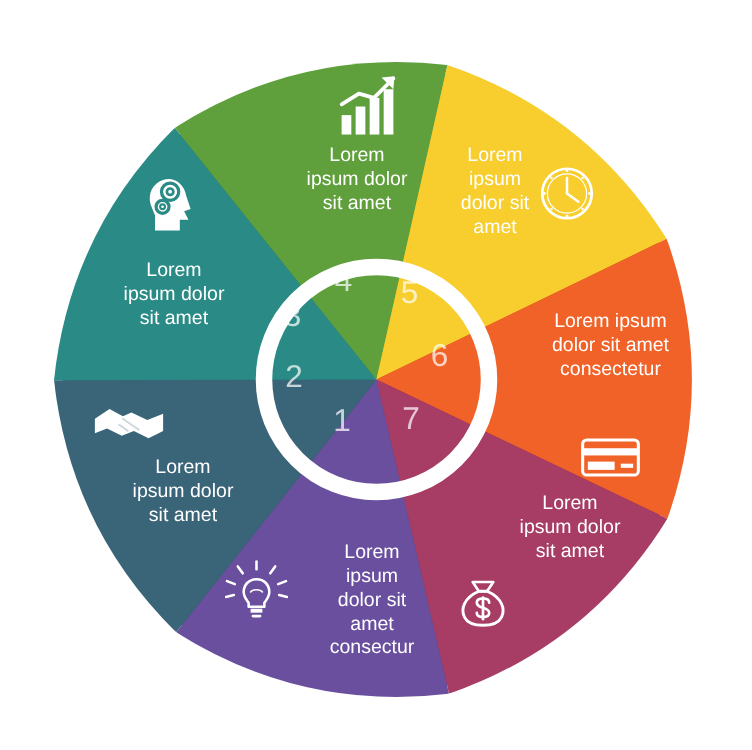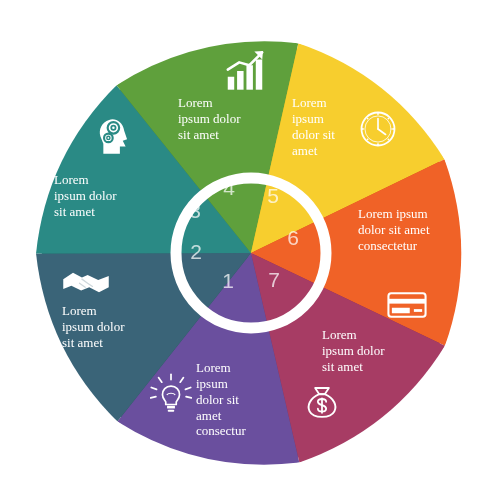--- a/index.html
+++ b/index.html
@@ -5,25 +5,26 @@
   html,body{margin:0;padding:0;}
   body{
     width:501px;height:500px;background:#ffffff;overflow:hidden;
     font-family:"Liberation Sans",sans-serif;
   }
   #stage{position:relative;width:501px;height:500px;}
   #wheel{position:absolute;left:0;top:0;width:501px;height:500px;}
   .seg-label{
     position:absolute;
     color:#ffffff;
+    text-align:center;
     line-height:1.22;
     font-weight:400;
     pointer-events:none;
     white-space:pre-line;
-    font-family:Liberation Serif, serif;
+    font-family:Liberation Sans, sans-serif;
   }
   .num{
     position:absolute;
     color:rgba(255,255,255,0.72);
     font-size:21px;
     font-weight:300;
     text-align:center;
     width:24px;
     font-family:"Liberation Sans",sans-serif;
   }
@@ -71,21 +72,21 @@
       <div class="seg-label" style="left: 54px; top: 172px; width: 124px; font-size: 13px;">Lorem
 ipsum dolor
 sit amet</div>
       <div class="seg-label" style="left: 178px; top: 95px; width: 120px; font-size: 13px;">Lorem
 ipsum dolor
 sit amet</div>
       <div class="seg-label" style="left: 292px; top: 95px; width: 76px; font-size: 13px;">Lorem
 ipsum
 dolor sit
 amet</div>
-      <div class="seg-label" style="left: 358px; top: 206px; width: 126px; font-size: 13px;">Lorem ipsum
+      <div class="seg-label" style="left: 344px; top: 206px; width: 126px; font-size: 13px;">Lorem ipsum
 dolor sit amet
 consectetur</div>
       <div class="seg-label" style="left: 322px; top: 327px; width: 116px; font-size: 13px;">Lorem
 ipsum dolor
 sit amet</div>
     </div>
   <div id="numbers">
       <div class="num" style="left: 216px; top: 269px;">1</div>
       <div class="num" style="left: 184px; top: 240px;">2</div>
       <div class="num" style="left: 183px; top: 199px;">3</div>

